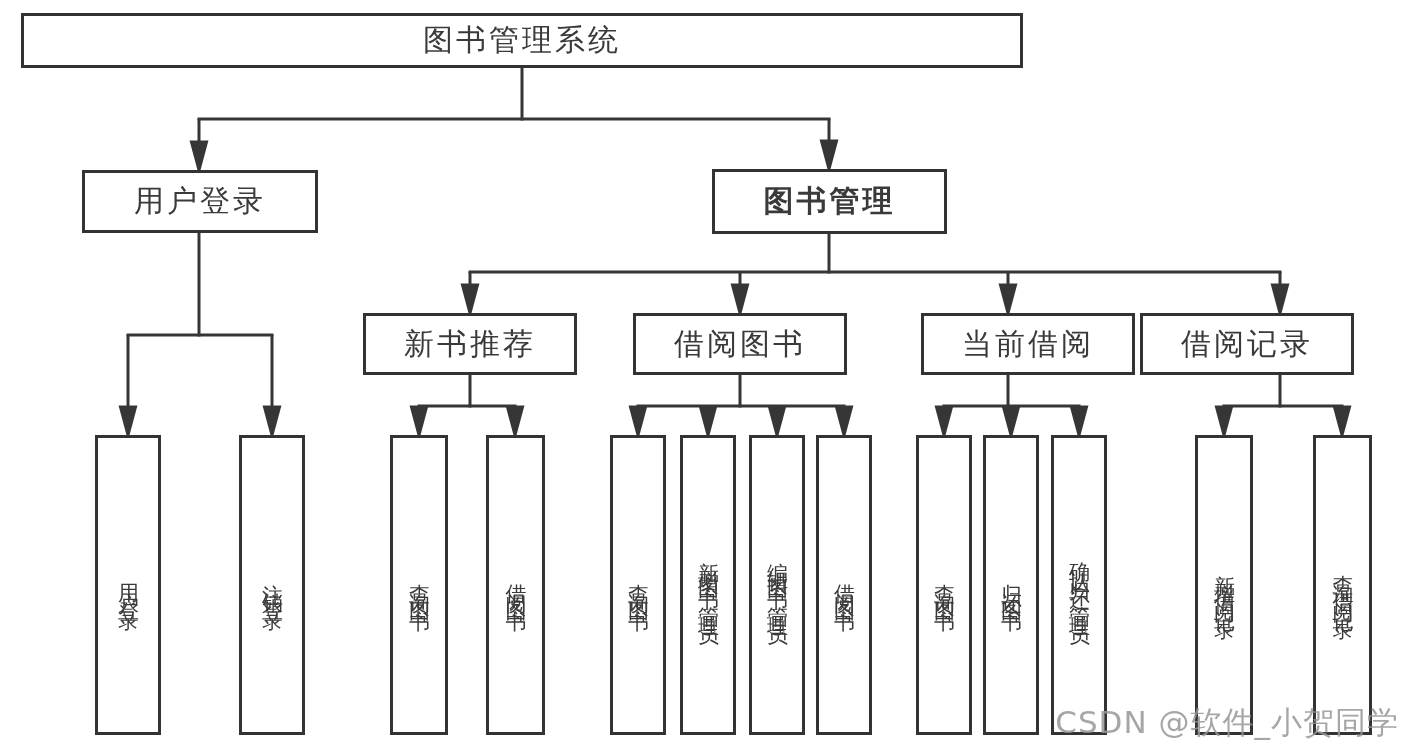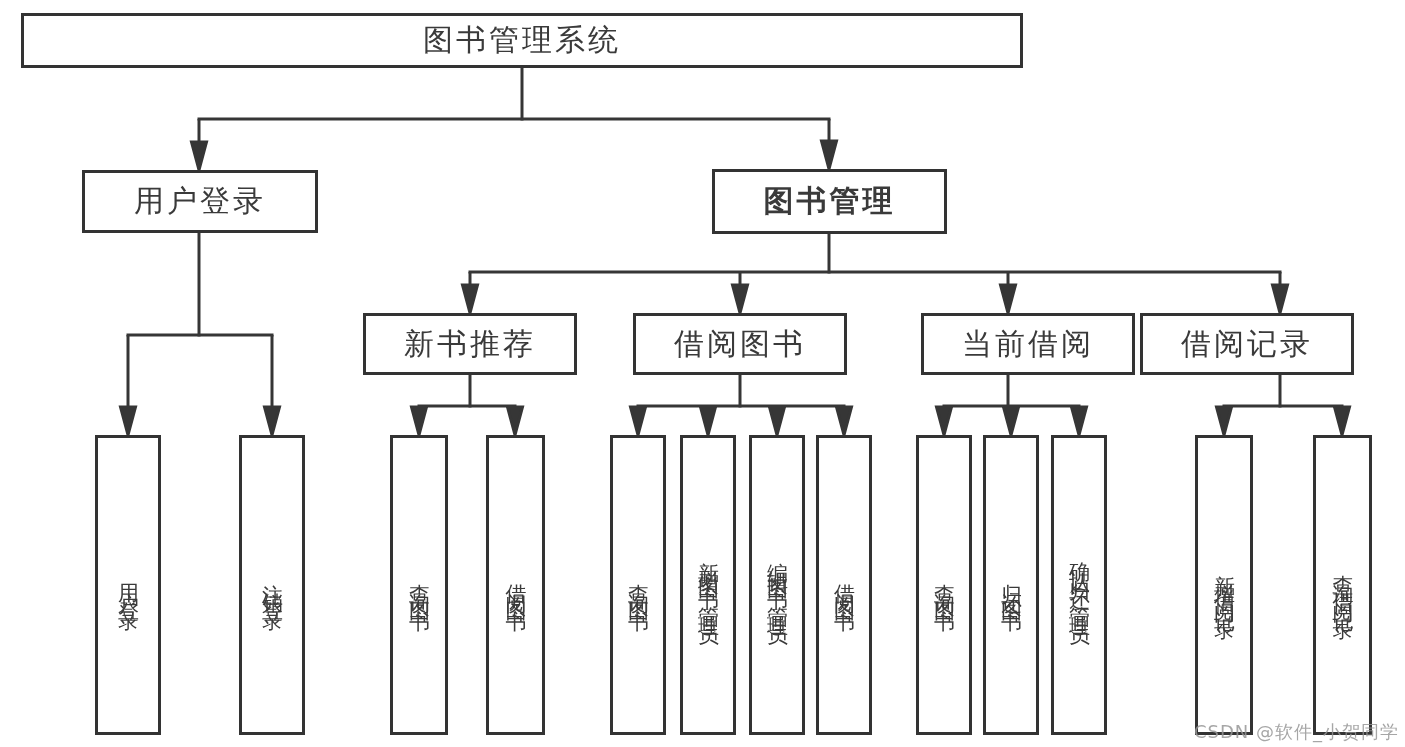--- a/index.html
+++ b/index.html
@@ -43,21 +43,21 @@
     text-orientation: mixed;
     font-size: 21px;
     line-height: 1;
     letter-spacing: 9px;
     white-space: nowrap;
   }
   .watermark {
     position: absolute;
     right: 6px;
     bottom: 3px;
-    font-size: 18px;
+    font-size: 31px;
     letter-spacing: 1px;
     color: rgba(150, 150, 150, 0.85);
     z-index: 5;
     white-space: nowrap;
   }
 </style>
 </head>
 <body>
 
 <div class="canvas">

